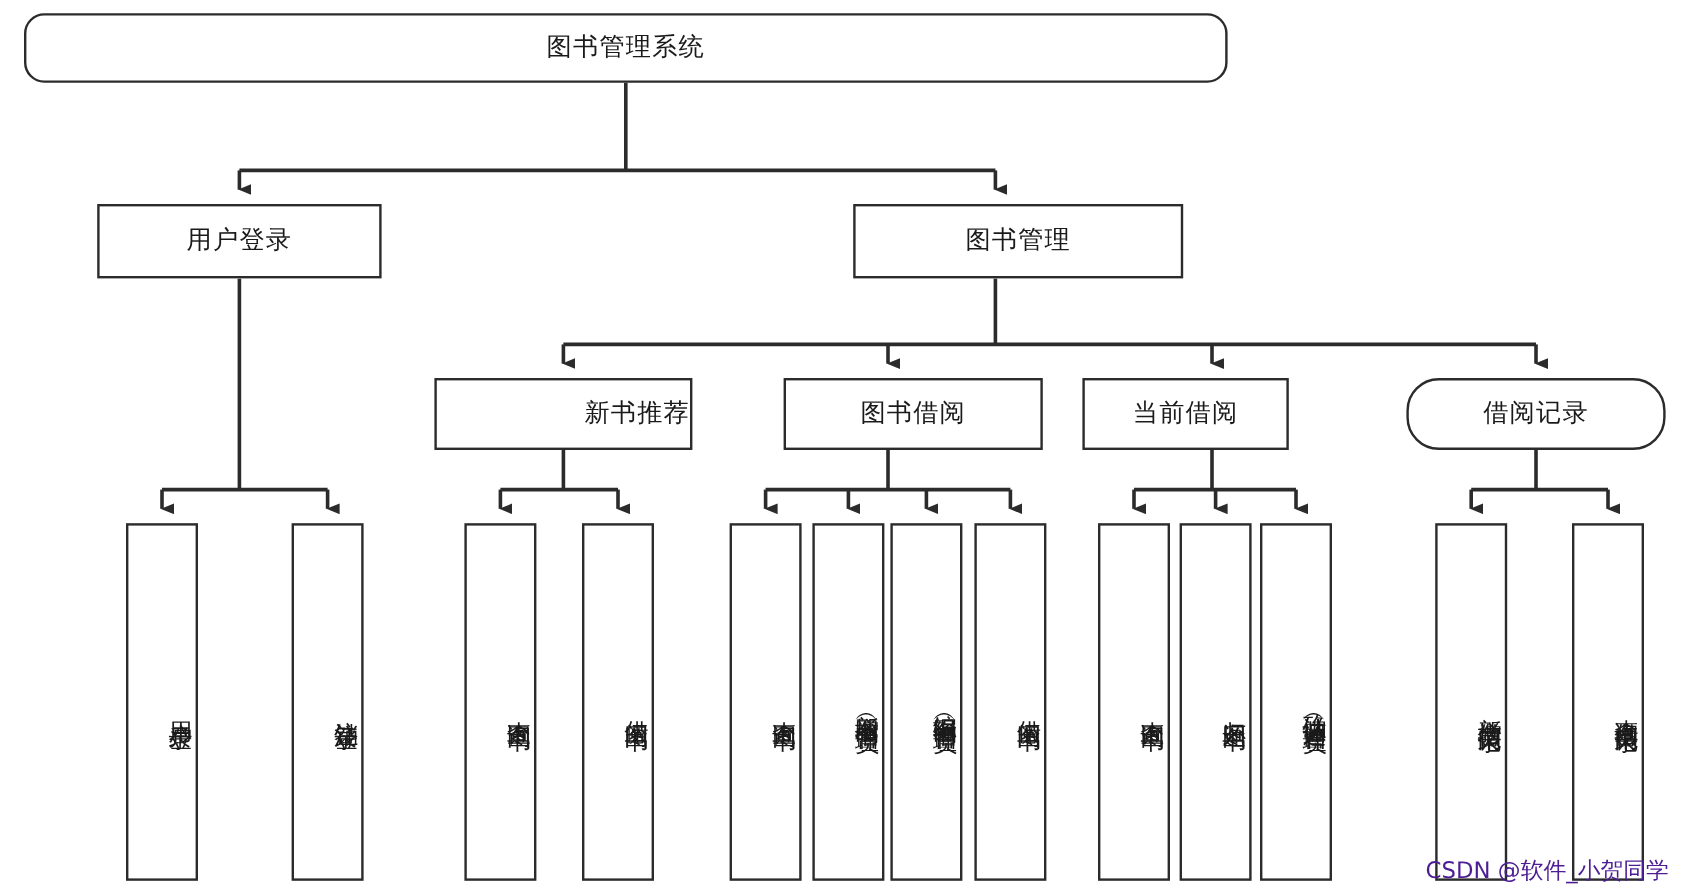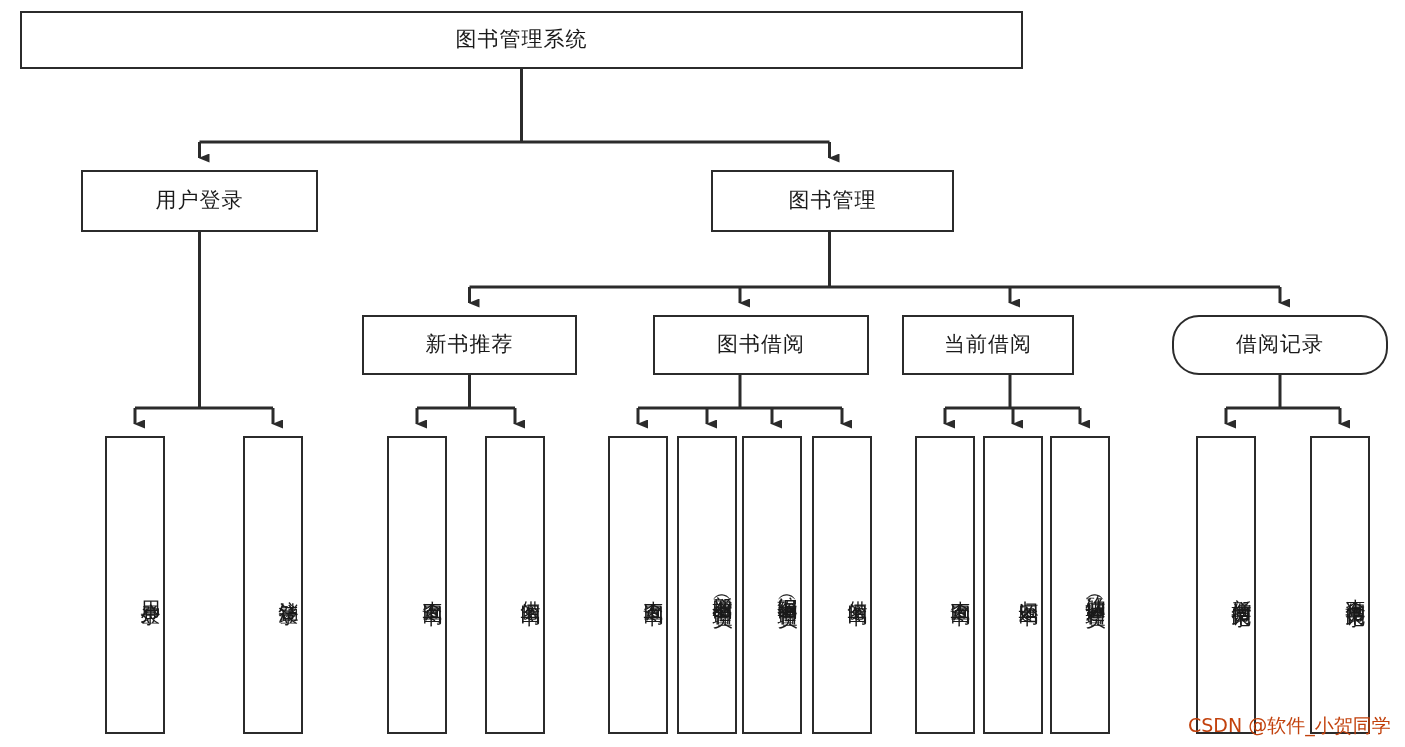--- a/index.html
+++ b/index.html
@@ -54,21 +54,21 @@
     top: 0;
     width: 1405px;
     height: 747px;
     pointer-events: none;
   }
   .watermark {
     position: absolute;
     left: 1188px;
     top: 713px;
     font-size: 19px;
-    color: #c2410c;
+    color: #4c1d95;
     white-space: nowrap;
     font-family: "DejaVu Sans", "Liberation Sans", sans-serif;
   }
 </style>
 </head>
 <body>
 
 <div id="canvas">
   <svg class="edges" viewBox="0 0 1405 747">
     <defs>
@@ -106,32 +106,32 @@
         <path d="M945,408 L945,424" marker-end="url(#arrow)"></path>
         <path d="M1013,408 L1013,424" marker-end="url(#arrow)"></path>
         <path d="M1080,408 L1080,424" marker-end="url(#arrow)"></path>
         <path d="M1280,375 L1280,408"></path>
         <path d="M1226,408 L1340,408"></path>
         <path d="M1226,408 L1226,424" marker-end="url(#arrow)"></path>
         <path d="M1340,408 L1340,424" marker-end="url(#arrow)"></path>
       </g>
   </svg>
 
-  <div class="node horiz" style="left: 20px; top: 11px; width: 1003px; height: 58px;">
+  <div class="node horiz" style="left: 20px; top: 11px; width: 1003px; height: 58px; border-radius: 17px;">
       <span>图书管理系统</span>
     </div>
 
   <div class="node horiz" style="left: 81px; top: 170px; width: 237px; height: 62px;">
       <span>用户登录</span>
     </div>
-  <div class="node horiz" style="left: 711px; top: 170px; width: 243px; height: 62px;">
+  <div class="node horiz" style="left: 711px; top: 170px; width: 275px; height: 62px;">
       <span>图书管理</span>
     </div>
 
-  <div class="node horiz" style="left: 362px; top: 315px; width: 215px; height: 60px;">
+  <div class="node horiz" style="left: 362px; top: 315px; width: 215px; height: 60px; justify-content: flex-end;">
       <span>新书推荐</span>
     </div>
   <div class="node horiz" style="left: 653px; top: 315px; width: 216px; height: 60px;">
       <span>图书借阅</span>
     </div>
   <div class="node horiz" style="left: 902px; top: 315px; width: 172px; height: 60px;">
       <span>当前借阅</span>
     </div>
   <div class="node horiz" style="left: 1172px; top: 315px; width: 216px; height: 60px; border-radius: 27px;">
       <span>借阅记录</span>

